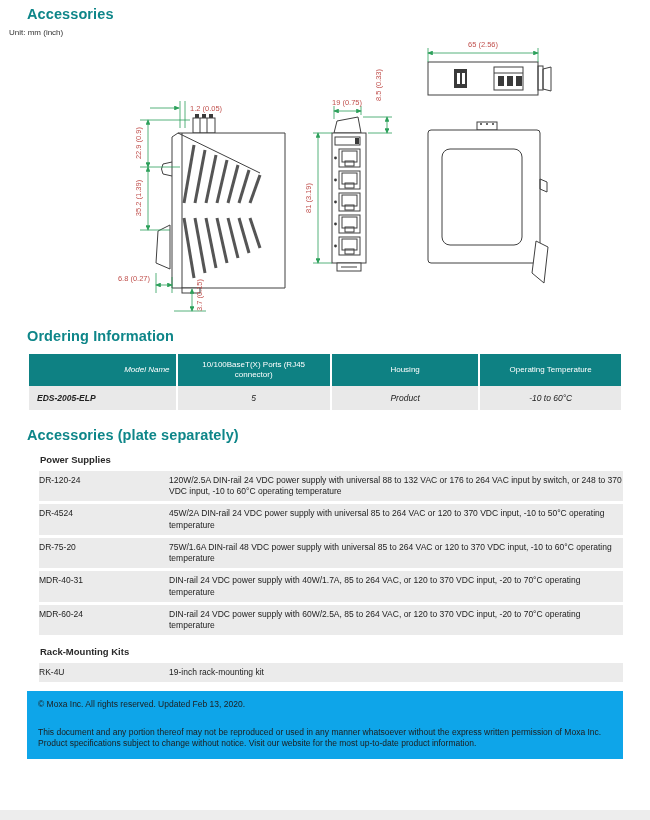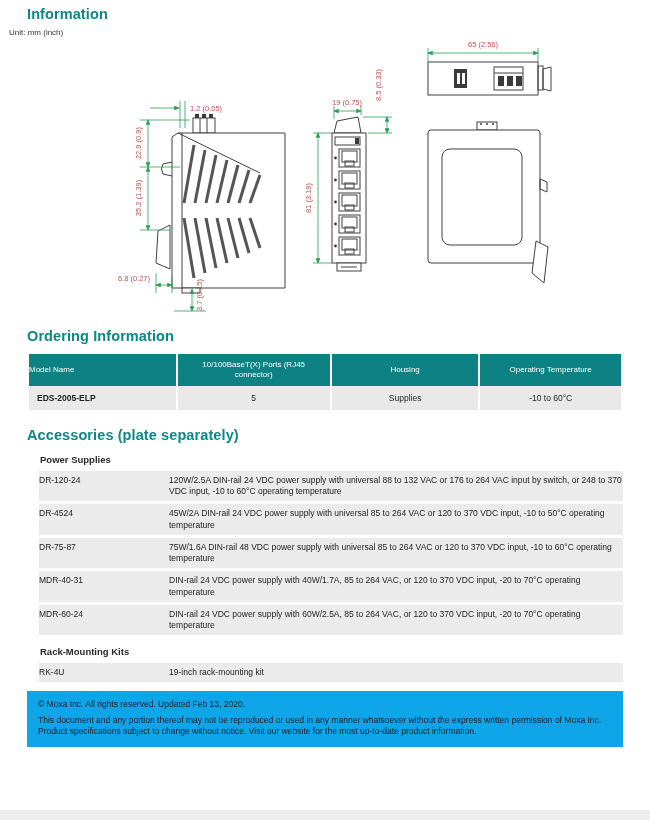--- a/index.html
+++ b/index.html
@@ -5,44 +5,44 @@
   html,body{margin:0;padding:0;}
   body{width:650px;height:820px;background:#fff;font-family:"Liberation Sans",sans-serif;color:#222;position:relative;overflow:hidden;}
   .h-teal{color:#0e8689;font-size:14.5px;font-weight:700;margin:0;letter-spacing:.1px;}
   #dim-title{position:absolute;left:27px;top:6px;}
   #unit-note{position:absolute;left:9px;top:28px;font-size:8px;color:#333;}
   #drawing{position:absolute;left:30px;top:33px;}
   #lower{position:absolute;left:27px;top:328px;width:596px;}
   
   table.order{border-collapse:separate;border-spacing:2px 0;width:100%;margin-top:10px;table-layout:fixed;}
   table.order th{background:#0e8183;color:#fff;font-weight:400;font-size:8px;padding:4px 6px;height:24px;text-align:center;vertical-align:middle;line-height:1.3;}
-  table.order th:first-child{text-align:left;padding-left:0;}
-  table.order td{background:#e9e9e9;font-size:8.5px;padding:4px 6px;height:16px;text-align:center;vertical-align:middle;}
+  table.order th:first-child{text-align:right;padding-left:0;font-style:italic;}
+  table.order td{background:#e9e9e9;font-size:8.5px;padding:4px 6px;height:16px;text-align:center;vertical-align:middle;font-style:italic;}
   table.order td:first-child{text-align:left;padding-left:8px;font-weight:700;}
   #acc-title{margin-top:17px;}
   .acc-group{padding-left:12px;margin-top:11px;}
   .acc-sub{font-size:9.5px;font-weight:700;color:#2a2a2a;margin:9px 0 6px 1px;}
   .acc-row{display:grid;grid-template-columns:130px 1fr;background:#ebebeb;margin-bottom:3px;font-size:8.5px;line-height:1.32;}
   .acc-row>div{padding:4px 0;}
   .footer-box{background:#0ea5e9;margin-top:9px;padding:8px 11px 9px 11px;font-size:8.5px;line-height:1.35;color:#1d1d1d;}
   .footer-box p{margin:0;}
-  .footer-box p + p{margin-top:4px;}
+  .footer-box p + p{margin-top:16px;}
   #bottom-strip{position:absolute;left:0;top:810px;width:650px;height:10px;background:#ededed;}
   
   .ln{stroke:#404040;stroke-width:1;fill:none;}
   .fw{stroke:#404040;stroke-width:1;fill:#fff;}
   .dk{fill:#3a3a3a;stroke:none;}
   .vent{stroke:#555;stroke-width:3;}
   .dim{stroke:#2ca05a;stroke-width:.8;fill:none;}
   .dtxt{fill:#c0504d;font-size:7.5px;font-family:"Liberation Sans",sans-serif;}
 </style>
 </head>
 <body>
 
-<h2 class="h-teal" id="dim-title">Information</h2>
+<h2 class="h-teal" id="dim-title">Accessories</h2>
 <div id="unit-note">Unit: mm (inch)</div>
 
 <svg id="drawing" width="560" height="287" viewBox="0 0 560 287">
   <defs>
     <marker id="arE" markerWidth="7" markerHeight="6" refX="6" refY="3" orient="auto">
       <path d="M0,0 L7,3 L0,6 Z" fill="#2ca05a"></path>
     </marker>
     <marker id="arS" markerWidth="7" markerHeight="6" refX="1" refY="3" orient="auto">
       <path d="M7,0 L0,3 L7,6 Z" fill="#2ca05a"></path>
     </marker>
@@ -212,40 +212,40 @@
         <th>Model Name</th>
         <th>10/100BaseT(X) Ports (RJ45 connector)</th>
         <th>Housing</th>
         <th>Operating Temperature</th>
       </tr>
     </thead>
     <tbody>
       <tr>
         <td>EDS-2005-ELP</td>
         <td>5</td>
-        <td>Supplies</td>
+        <td>Product</td>
         <td>-10 to 60°C</td>
       </tr>
     </tbody>
   </table>
 
   <h2 class="h-teal" id="acc-title">Accessories (plate separately)</h2>
 
   <div class="acc-group">
     <div class="acc-sub">Power Supplies</div>
     <div class="acc-row">
       <div>DR-120-24</div>
       <div>120W/2.5A DIN-rail 24 VDC power supply with universal 88 to 132 VAC or 176 to 264 VAC input by switch, or 248 to 370 VDC input, -10 to 60°C operating temperature</div>
     </div>
     <div class="acc-row">
       <div>DR-4524</div>
       <div>45W/2A DIN-rail 24 VDC power supply with universal 85 to 264 VAC or 120 to 370 VDC input, -10 to 50°C operating temperature</div>
     </div>
     <div class="acc-row">
-      <div>DR-75-87</div>
+      <div>DR-75-20</div>
       <div>75W/1.6A DIN-rail 48 VDC power supply with universal 85 to 264 VAC or 120 to 370 VDC input, -10 to 60°C operating temperature</div>
     </div>
     <div class="acc-row">
       <div>MDR-40-31</div>
       <div>DIN-rail 24 VDC power supply with 40W/1.7A, 85 to 264 VAC, or 120 to 370 VDC input, -20 to 70°C operating temperature</div>
     </div>
     <div class="acc-row">
       <div>MDR-60-24</div>
       <div>DIN-rail 24 VDC power supply with 60W/2.5A, 85 to 264 VAC, or 120 to 370 VDC input, -20 to 70°C operating temperature</div>
     </div>

